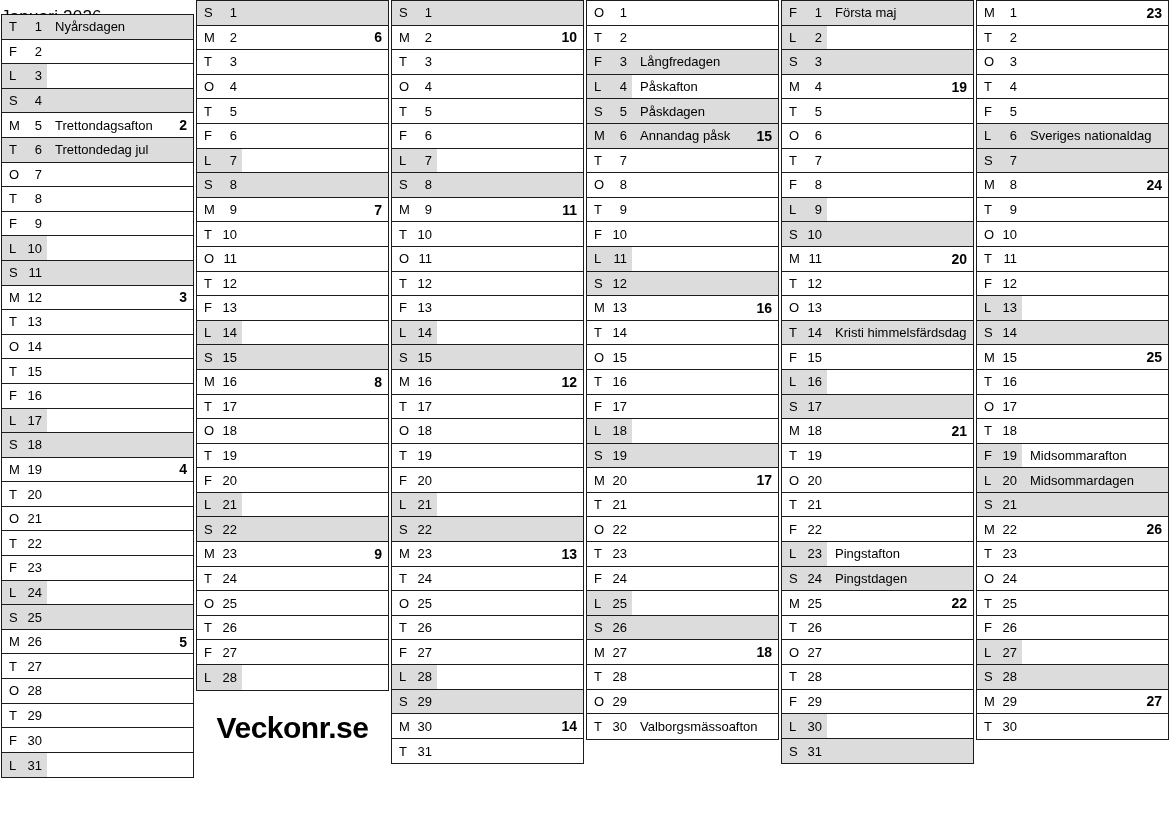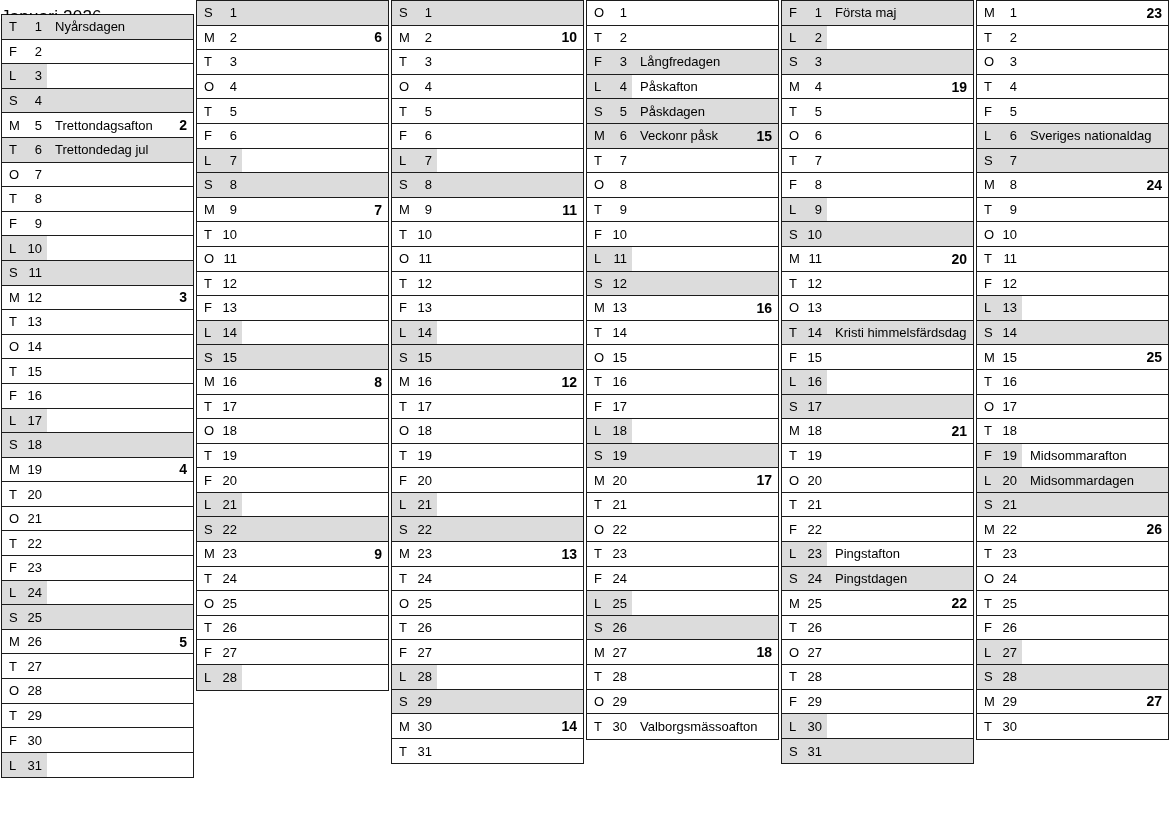--- a/index.html
+++ b/index.html
@@ -455,20 +455,21 @@
             <span class="dn">27</span>
           </span>
         </div>
         <div class="day-row">
           <span class="dlabel hl-label">
             <span class="wd">L</span>
             <span class="dn">28</span>
           </span>
         </div>
       </div>
+    <div class="logo">Veckonr.se</div>
   </section>
 
   <section class="month">
     <div class="grid">
         <div class="day-row hl-full">
           <span class="dlabel">
             <span class="wd">S</span>
             <span class="dn">1</span>
           </span>
         </div>
@@ -693,21 +694,21 @@
             <span class="wd">S</span>
             <span class="dn">5</span>
           </span>
           <span class="holiday">Påskdagen</span>
         </div>
         <div class="day-row hl-full">
           <span class="dlabel">
             <span class="wd">M</span>
             <span class="dn">6</span>
           </span>
-          <span class="holiday">Veckonr påsk</span>
+          <span class="holiday">Annandag påsk</span>
           <span class="week">15</span>
         </div>
         <div class="day-row">
           <span class="dlabel">
             <span class="wd">T</span>
             <span class="dn">7</span>
           </span>
         </div>
         <div class="day-row">
           <span class="dlabel">

